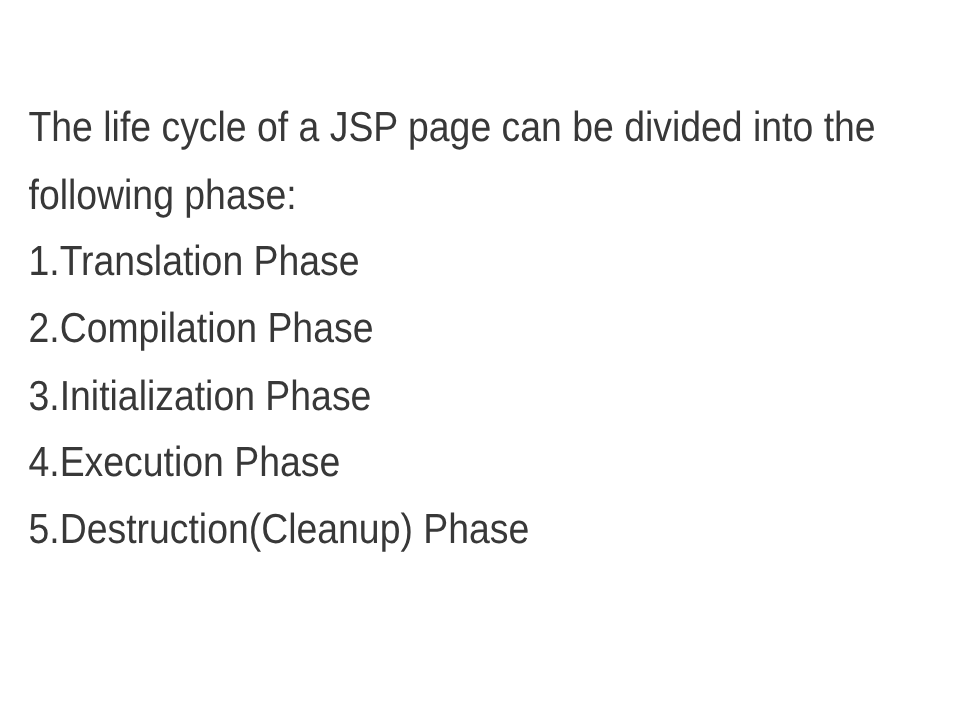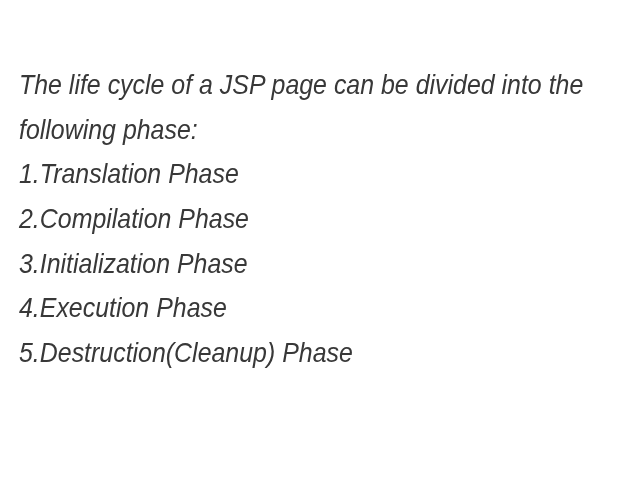--- a/index.html
+++ b/index.html
@@ -10,21 +10,20 @@
     width: 638px;
     height: 478px;
     overflow: hidden;
     font-family: "Liberation Sans", sans-serif;
   }
   .slide {
     position: relative;
     width: 570px;
     height: 478px;
     background: #ffffff;
-    font-style: italic;
   }
   .text-block {
     position: absolute;
     top: 63px;
     left: 19px;
     width: 660px;              
     transform: scaleX(0.89);   
     transform-origin: 0 0;
     font-size: 28px;
     line-height: 44.7px;

